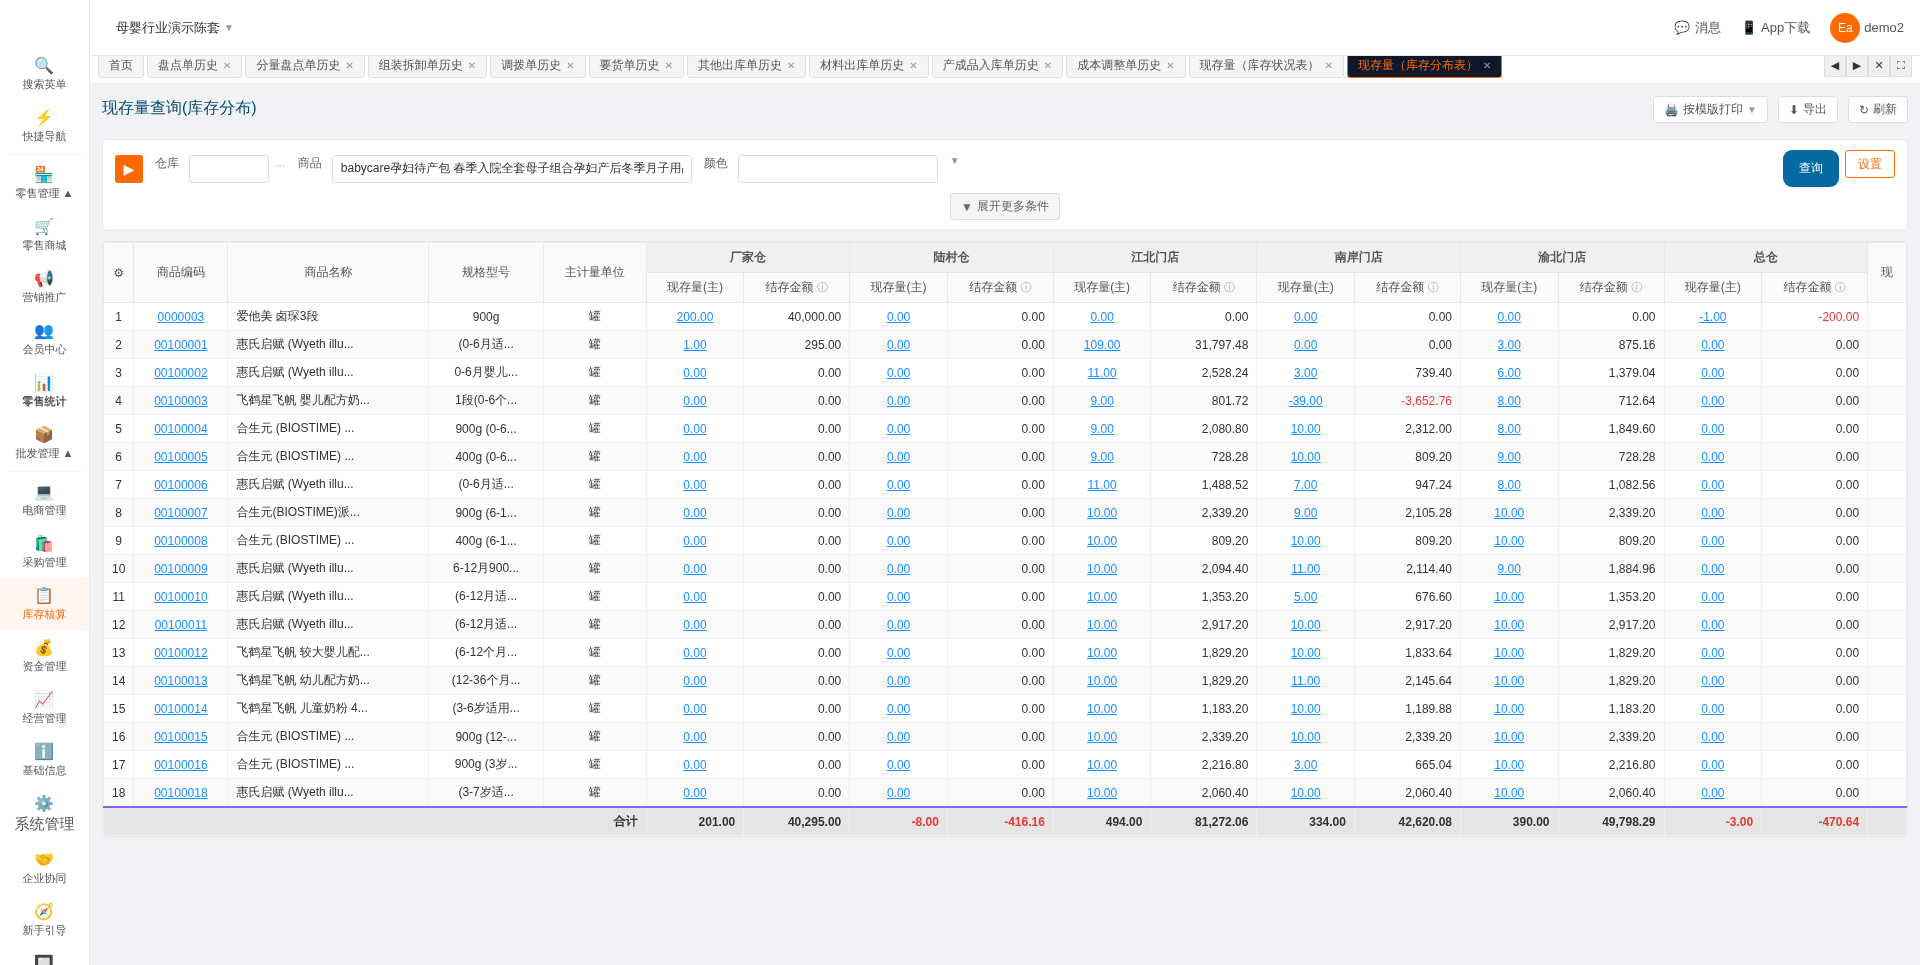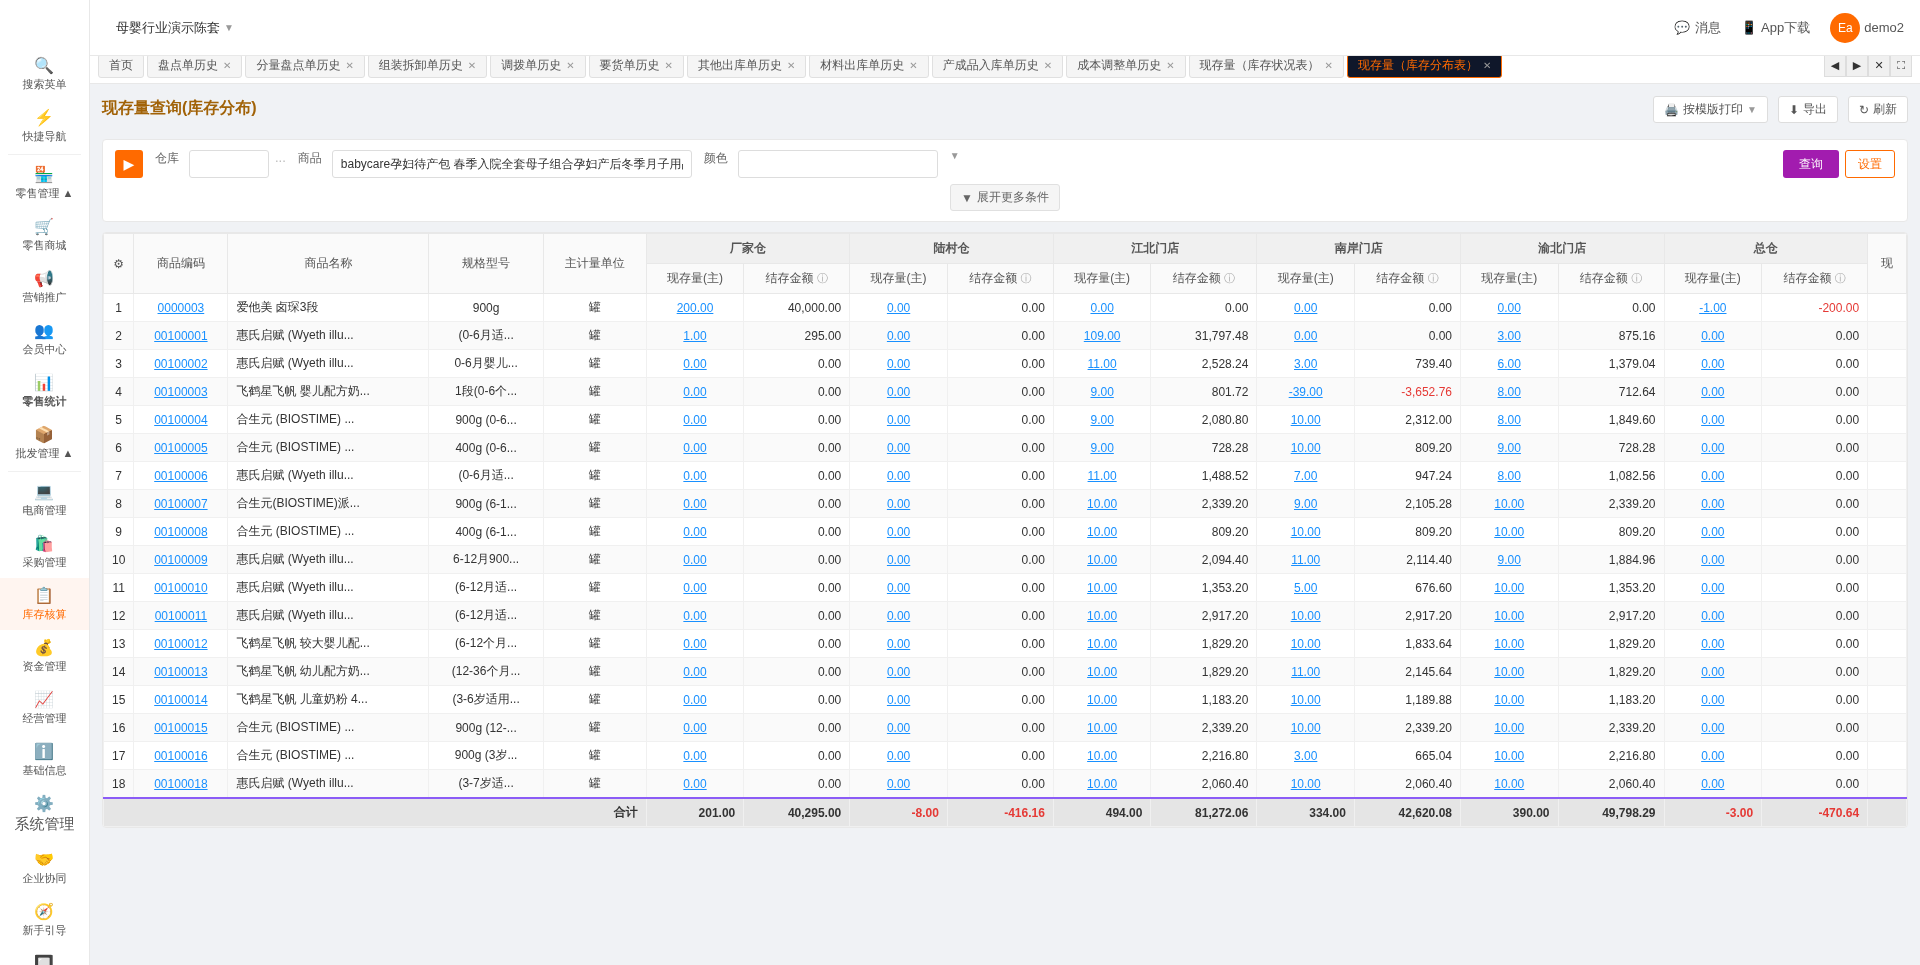--- a/index.html
+++ b/index.html
@@ -158,22 +158,22 @@
       margin-left: 90px;
       margin-top: 84px;
       padding: 12px;
       height: calc(100vh - 84px);
       overflow: auto;
     }
 
     
     .page-title {
       font-size: 16px;
-      font-weight: bold;
-      color: #a16207;
+      font-weight: normal;
+      color: #0c4a6e;
       margin-bottom: 10px;
     }
 
     
     .action-bar {
       display: flex;
       align-items: center;
       justify-content: flex-end;
       gap: 10px;
       margin-bottom: 8px;
@@ -226,26 +226,26 @@
       background: #fff;
     }
     .filter-input-wide {
       min-width: 360px;
       max-width: 500px;
     }
     .filter-input-color {
       min-width: 200px;
     }
     .btn-search {
-      height: 28px;
+      height: 37px;
       padding: 0 16px;
-      background: #a21caf;
+      background: #0369a1;
       color: #fff;
       border: none;
-      border-radius: 3px;
+      border-radius: 9px;
       cursor: pointer;
       font-size: 12px;
     }
     .btn-settings {
       height: 28px;
       padding: 0 12px;
       background: #fff;
       color: #ff6a00;
       border: 1px solid #ff6a00;
       border-radius: 3px;

